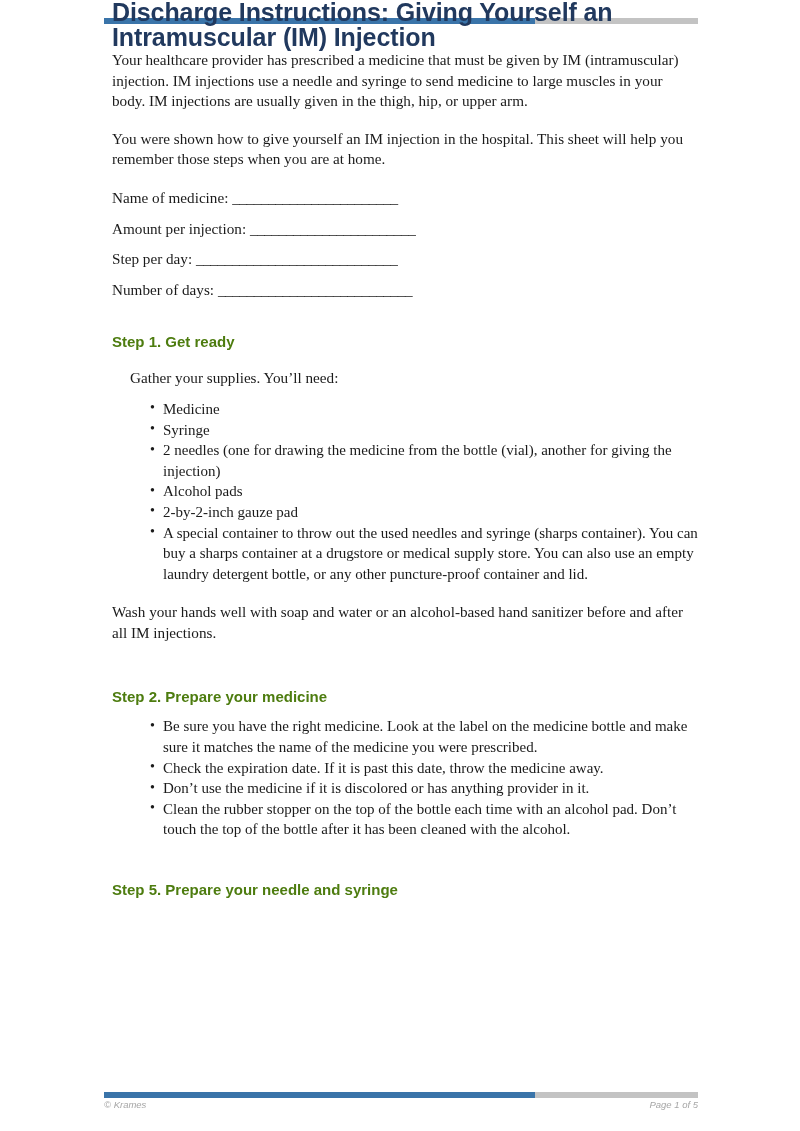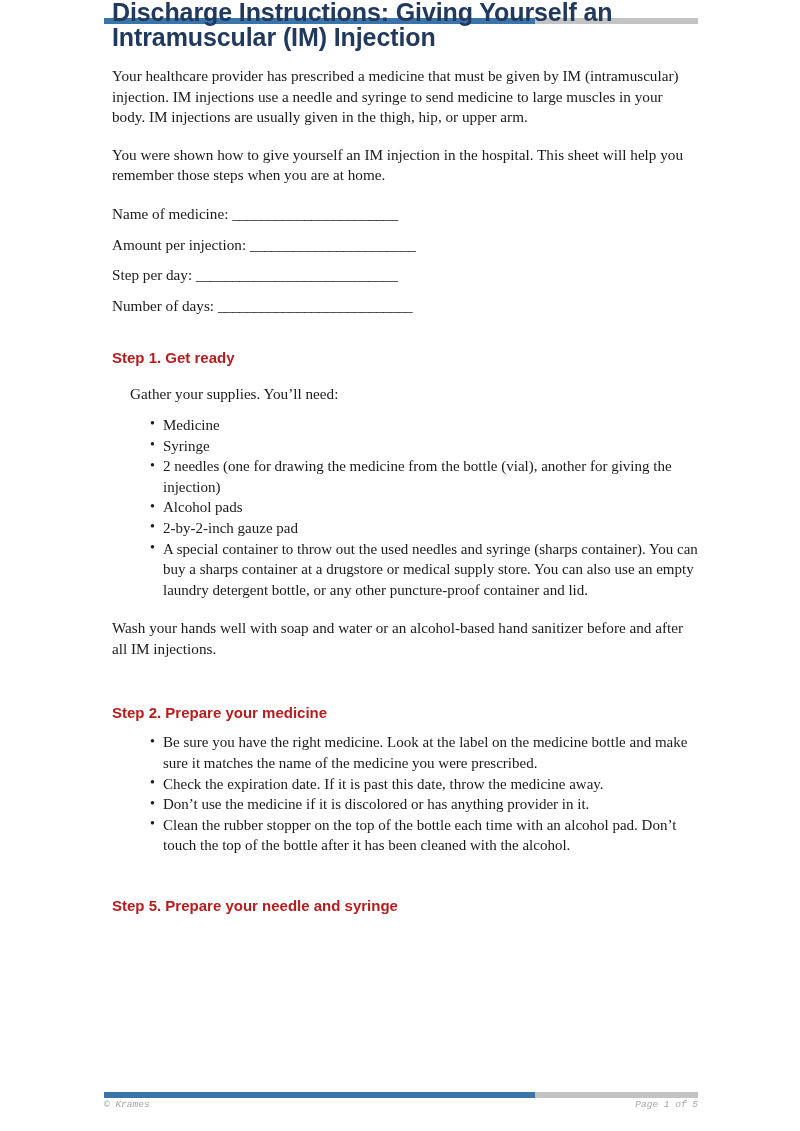--- a/index.html
+++ b/index.html
@@ -53,34 +53,34 @@
     color: #21395e;
     margin: 0;
     letter-spacing: -0.1px;
   }
 
   h2.section-heading {
     font-family: "Liberation Sans", "DejaVu Sans", sans-serif;
     font-size: 15px;
     line-height: 20px;
     font-weight: bold;
-    color: #b91c1c;
+    color: #4d7c0f;
     margin: 0;
   }
   h2.step1  { margin-top: 32px; }
   h2.step2  { margin-top: 44px; }
   h2.step3  { margin-top: 40px; }
 
   p.body-text {
     font-size: 15.2px;
     line-height: 20.6px;
     margin: 0;
     text-align: left;
   }
-  p.intro       { margin-top: 16px; }
+  p.intro       { margin-top: 0; }
   p.sheet-note  { margin-top: 17px; }
   p.gather      { margin-top: 16px; margin-left: 18px; }
   p.wash        { margin-top: 18px; }
 
   
   .blanks {
     margin-top: 18px;
   }
   .blank-row {
     font-size: 15.2px;
@@ -118,21 +118,21 @@
 
   
   .footer {
     position: absolute;
     left: 104px;
     top: 1099px;
     width: 594px;
     display: flex;
     justify-content: space-between;
     align-items: baseline;
-    font-family: Liberation Mono, monospace;
+    font-family: Liberation Sans, sans-serif;
     font-style: italic;
     font-size: 9.5px;
     color: #a6a6a6;
   }
 </style>
 </head>
 <body>
 
 <div class="rule-bar top">
   <div class="rule-seg-blue"></div>

